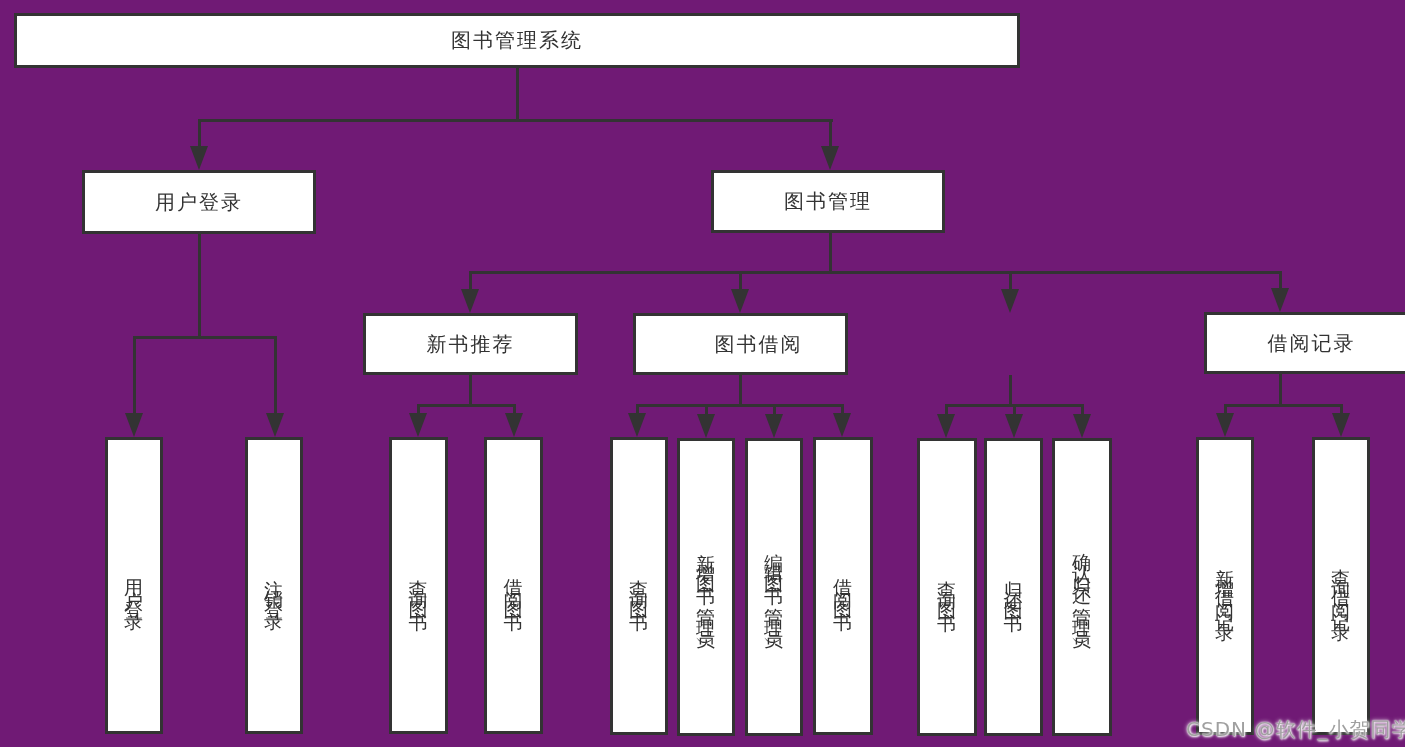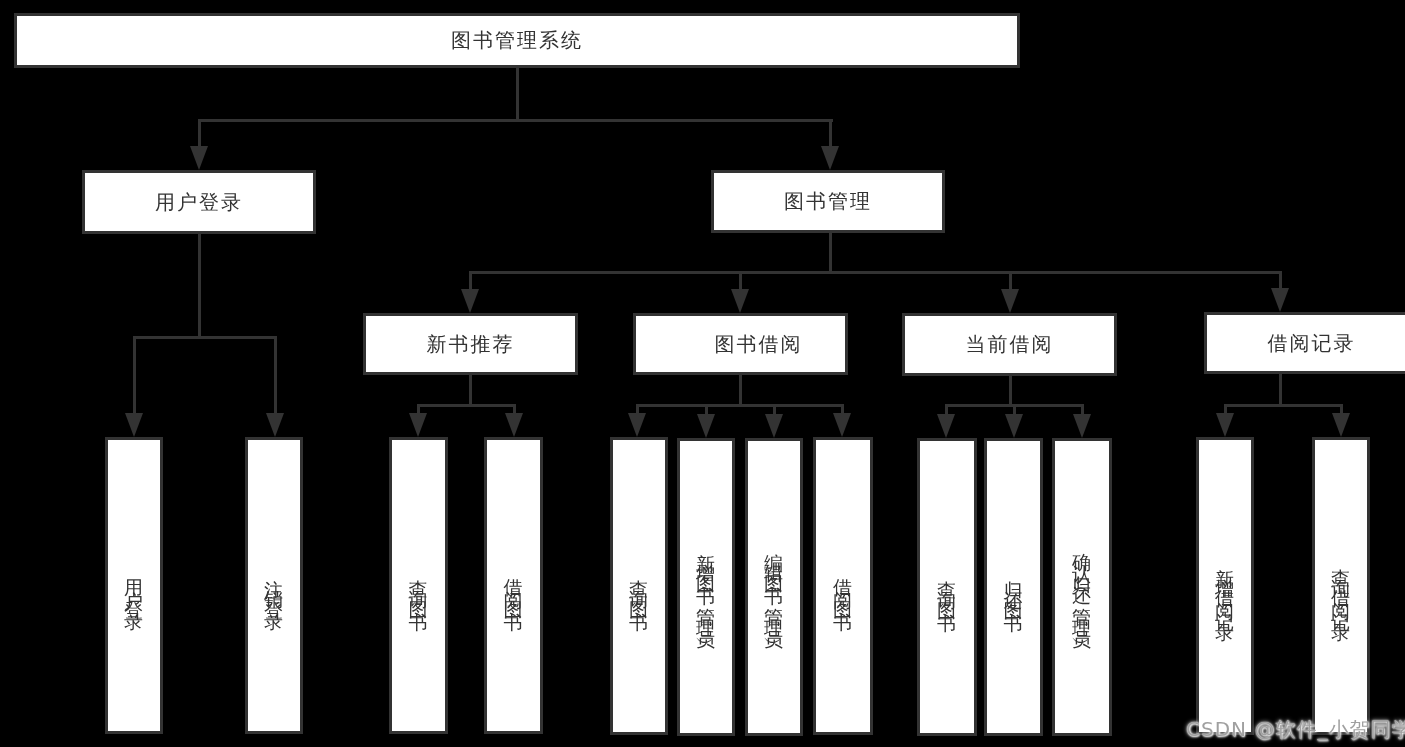--- a/index.html
+++ b/index.html
@@ -4,21 +4,21 @@
 <style>
   :root{
     --line:#333333;
     --text:#333333;
     --watermark:#a0a0a0;
   }
   html,body{margin:0;padding:0;background:#ffffff;}
   .canvas{
     position:relative;
     width:1405px;height:747px;
-    background:#000000;
+    background:#701a75;
     font-family:"DejaVu Sans","Liberation Sans",sans-serif;
     color:var(--text);
     overflow:hidden;
   }
   .box{
     position:absolute;
     box-sizing:border-box;
     border:3px solid var(--line);
     background:#ffffff;
     display:flex;align-items:center;justify-content:center;
@@ -135,23 +135,20 @@
   <div class="box" style="left:363px;top:313px;width:215px;height:62px;">
     <span>新书推荐</span>
   </div>
 
   <div class="box" style="left:711px;top:170px;width:234px;height:63px;">
     <span>图书管理</span>
   </div>
   <div class="box" style="left:633px;top:313px;width:215px;height:62px;padding-left:36px;">
     <span>图书借阅</span>
   </div>
-  <div class="box" style="left:902px;top:313px;width:215px;height:63px;">
-    <span>当前借阅</span>
-  </div>
   <div class="box" style="left:1204px;top:312px;width:215px;height:62px;">
     <span>借阅记录</span>
   </div>
 
   <div class="leaf" style="left:105px;top:437px;width:58px;height:297px;">
     <span class="vtext">用户登录</span>
   </div>
   <div class="leaf" style="left:245px;top:437px;width:58px;height:297px;">
     <span class="vtext">注销登录</span>
   </div>

